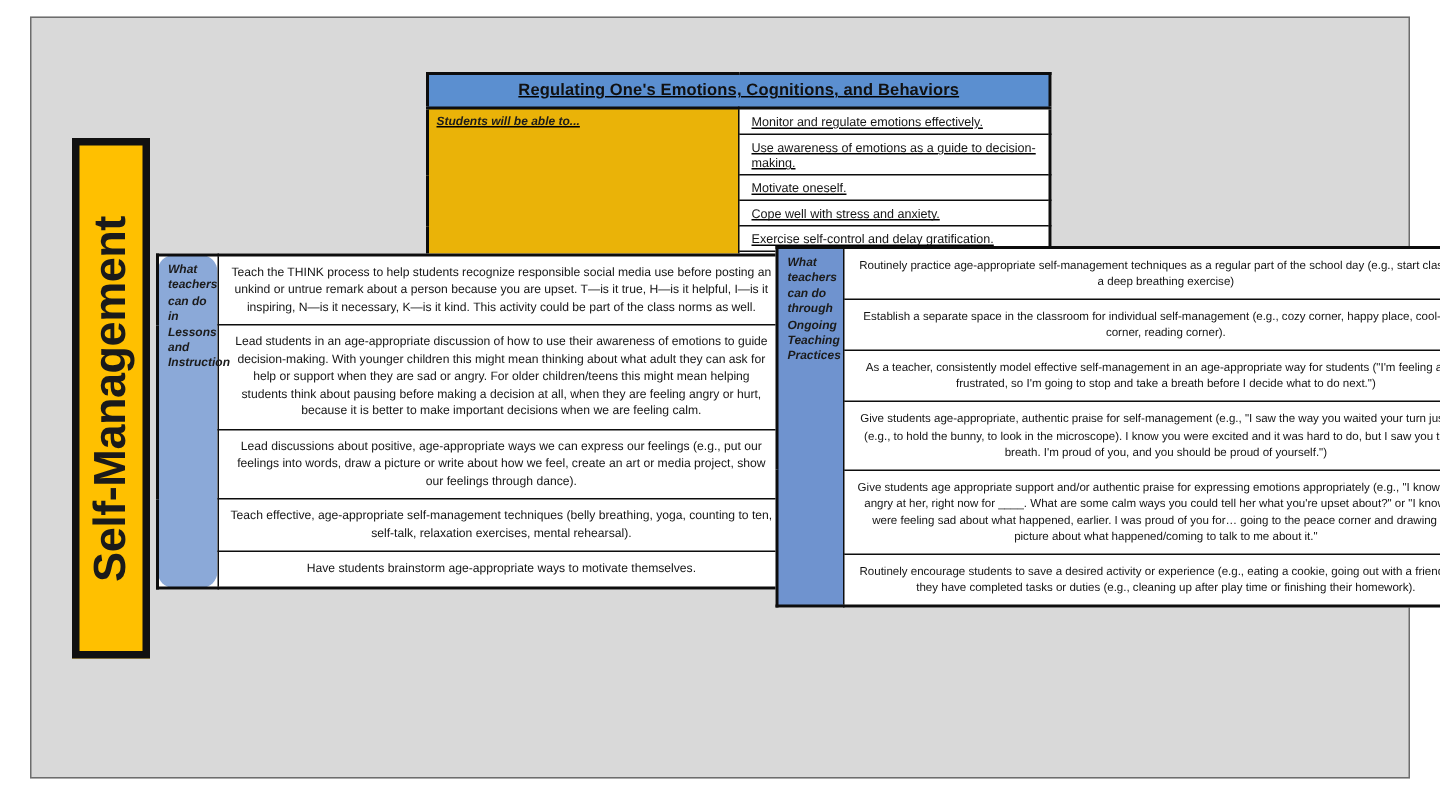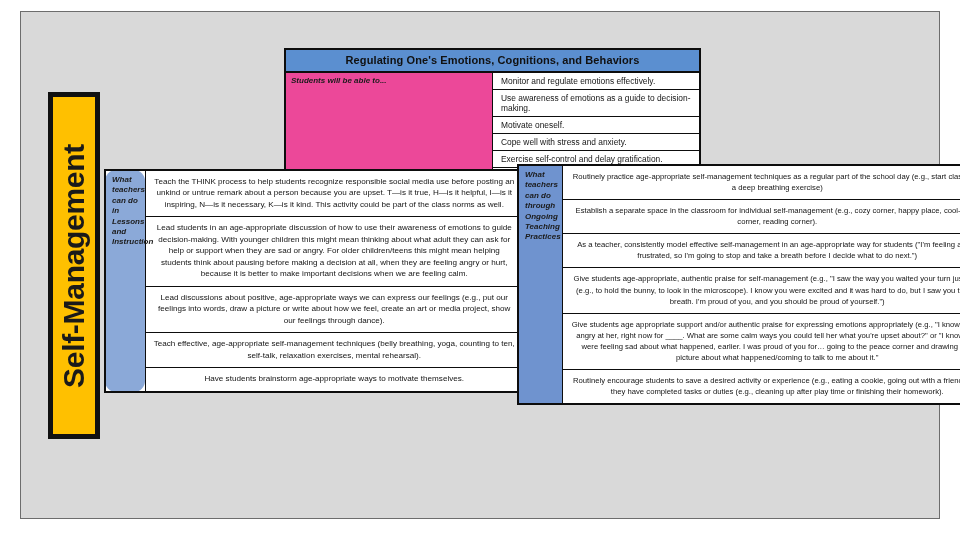--- a/index.html
+++ b/index.html
@@ -65,33 +65,34 @@
     background: #ffffff;
     vertical-align: top;
     box-sizing: border-box;
   }
 
   
   #top-table {
     left: 263px;
     top: 36px;
     width: 417px;
+    text-decoration: underline;
   }
   #top-table .hdr-row td {
     background: #5B8FD0;
     text-align: center;
     font-weight: bold;
     font-size: 11px;
     color: #111111;
     padding: 4px 3px 5px 3px;
     letter-spacing: 0.1px;
     border-bottom: 2px solid #0d0d0d;
   }
   #top-table .side-label {
-    background: #ec4899;
+    background: #eab308;
     width: 59px;
     font-style: italic;
     font-weight: bold;
     font-size: 8px;
     color: #1b1b1b;
     line-height: 1.28;
     padding: 3px 4px 0 5px;
     border-right: 1px solid #0d0d0d;
   }
   #top-table .outcome {

